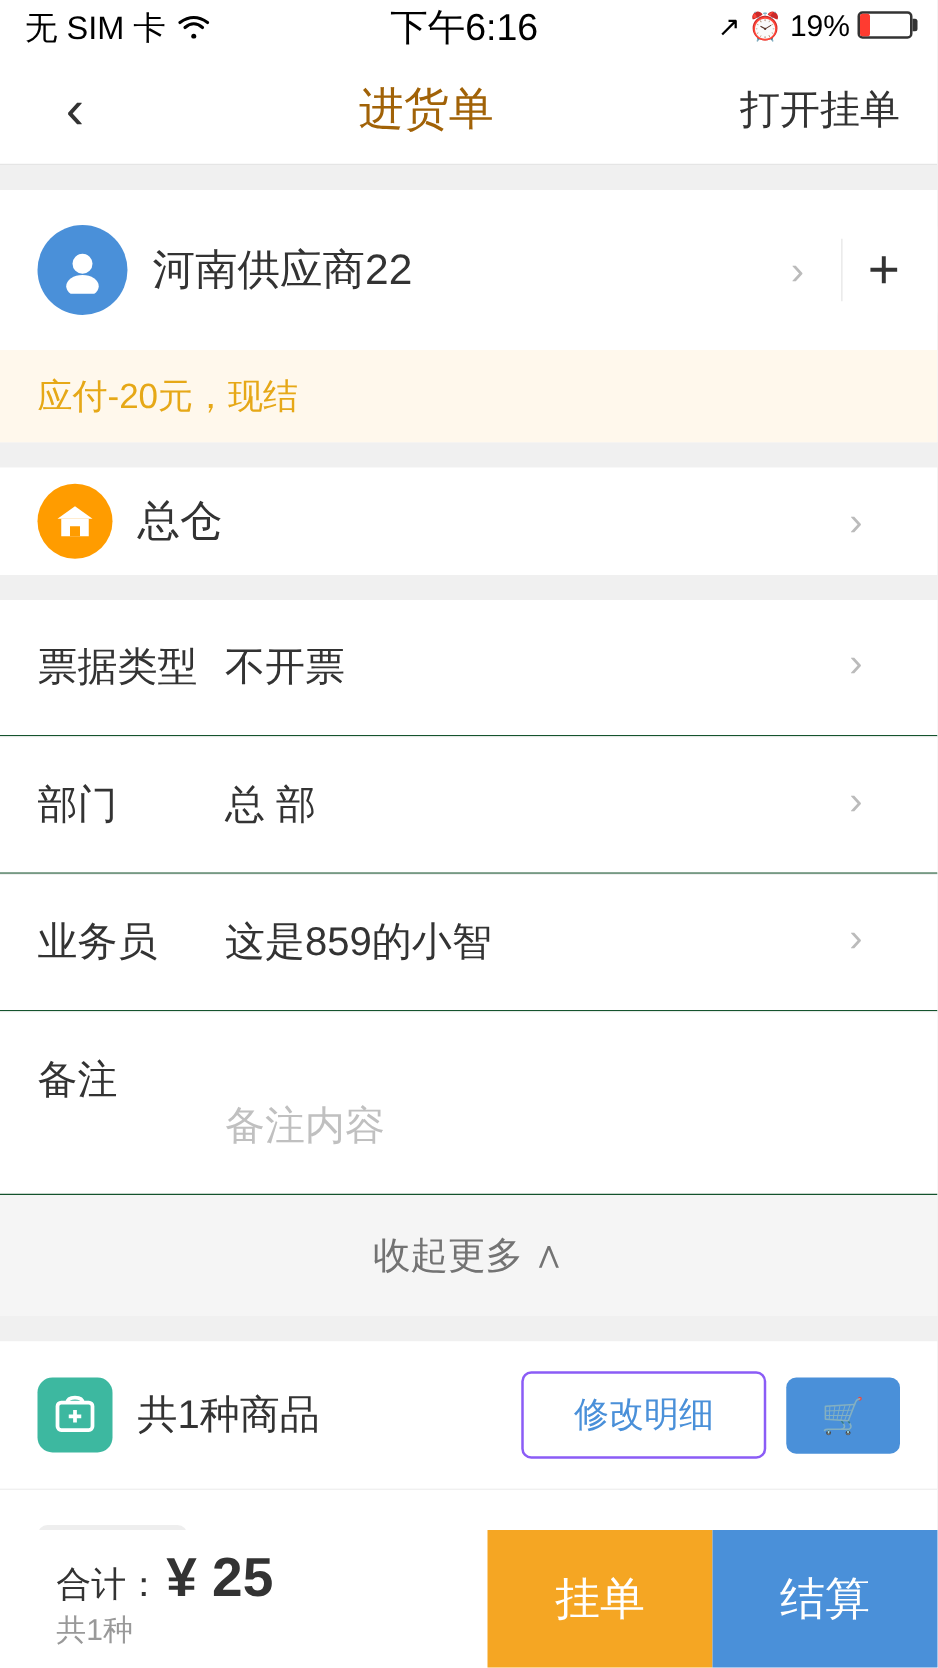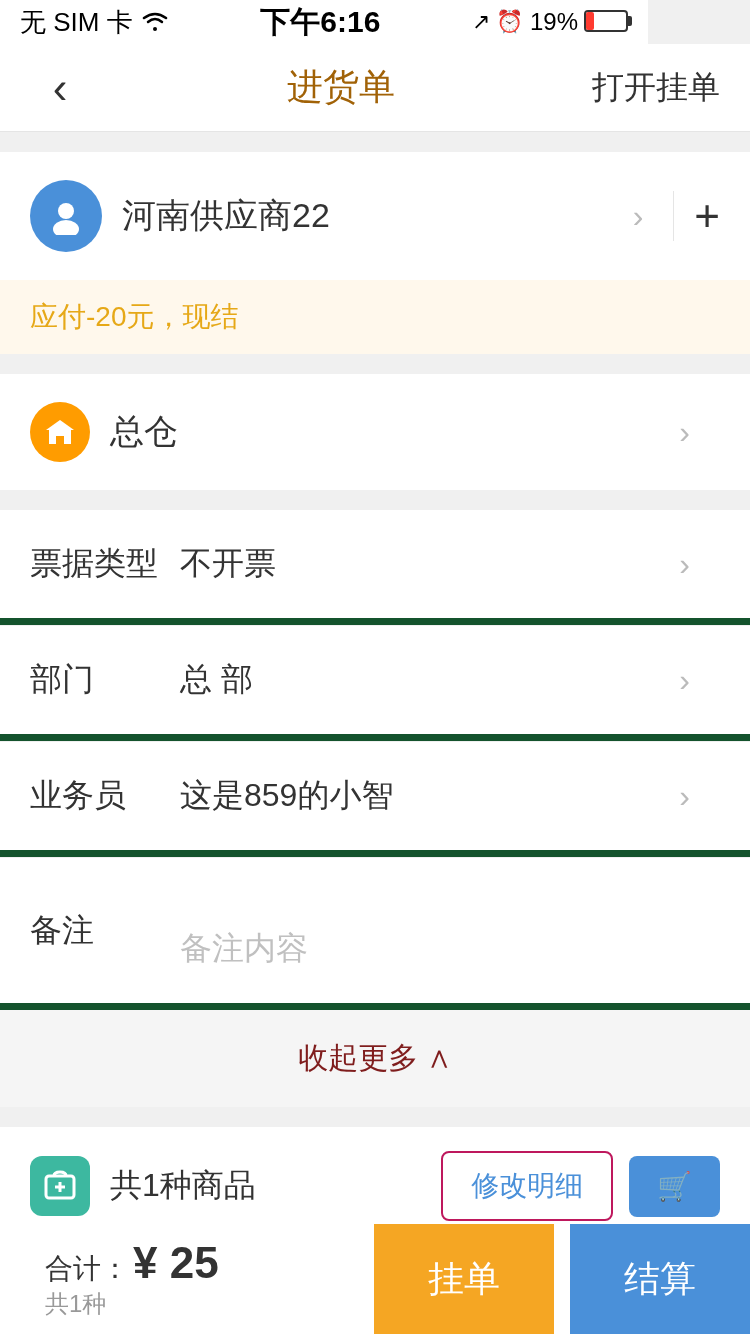--- a/index.html
+++ b/index.html
@@ -8,32 +8,32 @@
       width: 750px;
       min-height: 1334px;
       font-family: -apple-system, "PingFang SC", "Helvetica Neue", Arial, sans-serif;
       background: #f0f0f0;
       font-size: 30px;
       color: #333;
     }
 
     
     .status-bar {
-      width: 648px;
+      width: 750px;
       height: 44px;
       background: #fff;
       display: flex;
       align-items: center;
       justify-content: space-between;
       padding: 0 20px;
       font-size: 26px;
       color: #000;
     }
     .status-left { display: flex; align-items: center; gap: 8px; }
-    .status-center { font-size: 30px; font-weight: 700; }
+    .status-center { font-size: 30px; font-weight: 400; }
     .status-right { display: flex; align-items: center; gap: 6px; font-size: 24px; }
     .battery-icon {
       width: 44px; height: 22px;
       border: 2px solid #333;
       border-radius: 4px;
       position: relative;
       display: inline-flex;
       align-items: center;
     }
     .battery-icon::after {
@@ -134,24 +134,23 @@
     .notice-bar {
       background: #fff8ec;
       padding: 18px 30px;
       font-size: 28px;
       color: #e6a817;
     }
 
     
     .form-row {
       display: flex;
-      align-items: center;
       padding: 32px 30px;
       background: #fff;
-      border-bottom: 7px solid #14532d;
+      border-bottom: 1px solid #14532d;
       min-height: 90px;
     }
     .form-label {
       font-size: 32px;
       color: #333;
       min-width: 130px;
     }
     .form-value {
       flex: 1;
       font-size: 32px;
@@ -160,21 +159,21 @@
     }
     .form-value.placeholder {
       color: #c0c0c0;
       margin-top: 37px;
     }
 
     
     .warehouse-row {
       display: flex;
       align-items: center;
-      padding: 28px 30px;
+      padding: 13px 30px;
       background: #fff;
     }
     .warehouse-icon {
       width: 60px; height: 60px;
       border-radius: 50%;
       background: #ff9c00;
       display: flex; align-items: center; justify-content: center;
       margin-right: 20px;
       font-size: 30px;
       color: #fff;
@@ -184,21 +183,21 @@
       font-size: 34px;
       color: #333;
     }
 
     
     .collapse-more {
       background: #f5f5f5;
       text-align: center;
       padding: 28px 0;
       font-size: 30px;
-      color: #7f1d1d;
+      color: #737373;
       cursor: pointer;
     }
 
     
     .product-header {
       background: #fff;
       display: flex;
       align-items: center;
       padding: 24px 30px;
       justify-content: flex-end;
@@ -211,25 +210,25 @@
       margin-right: 20px;
       color: #fff;
       font-size: 28px;
     }
     .product-count {
       flex: 1;
       font-size: 32px;
       color: #333;
     }
     .btn-outline {
-      border: 2px solid #be185d;
+      border: 2px solid #8b5cf6;
       color: #4a90d9;
       background: #fff;
       border-radius: 8px;
-      padding: 14px 28px;
+      padding: 14px 40px;
       font-size: 28px;
       cursor: pointer;
       margin-right: 16px;
     }
     .btn-blue {
       background: #4a90d9;
       color: #fff;
       border-radius: 8px;
       padding: 14px 28px;
       font-size: 28px;
@@ -323,21 +322,20 @@
       color: #fff;
       cursor: pointer;
     }
     .footer-settle {
       width: 180px;
       background: #4a90d9;
       display: flex; align-items: center; justify-content: center;
       font-size: 36px;
       color: #fff;
       cursor: pointer;
-      margin-left: 16px;
     }
 
     .divider {
       height: 1px;
       background: #f0f0f0;
     }
   </style>
 </head>
 <body>
 

